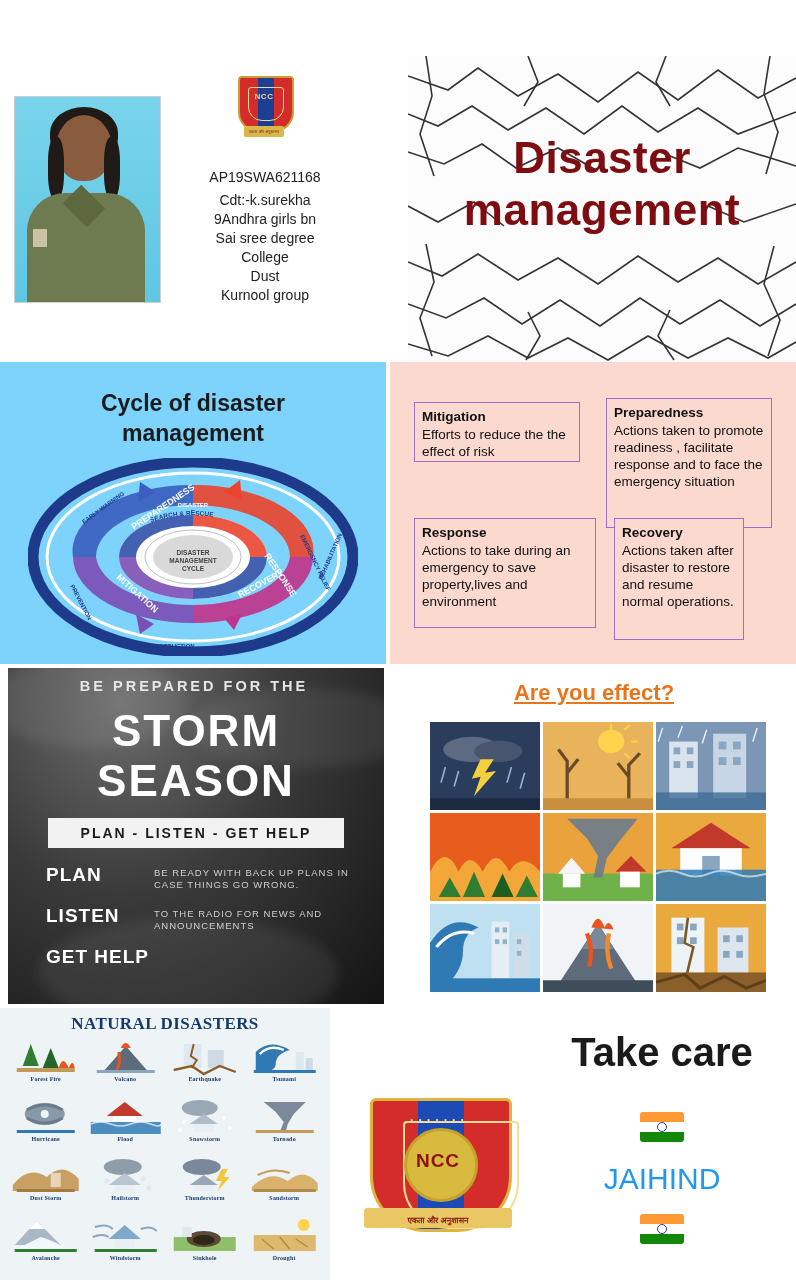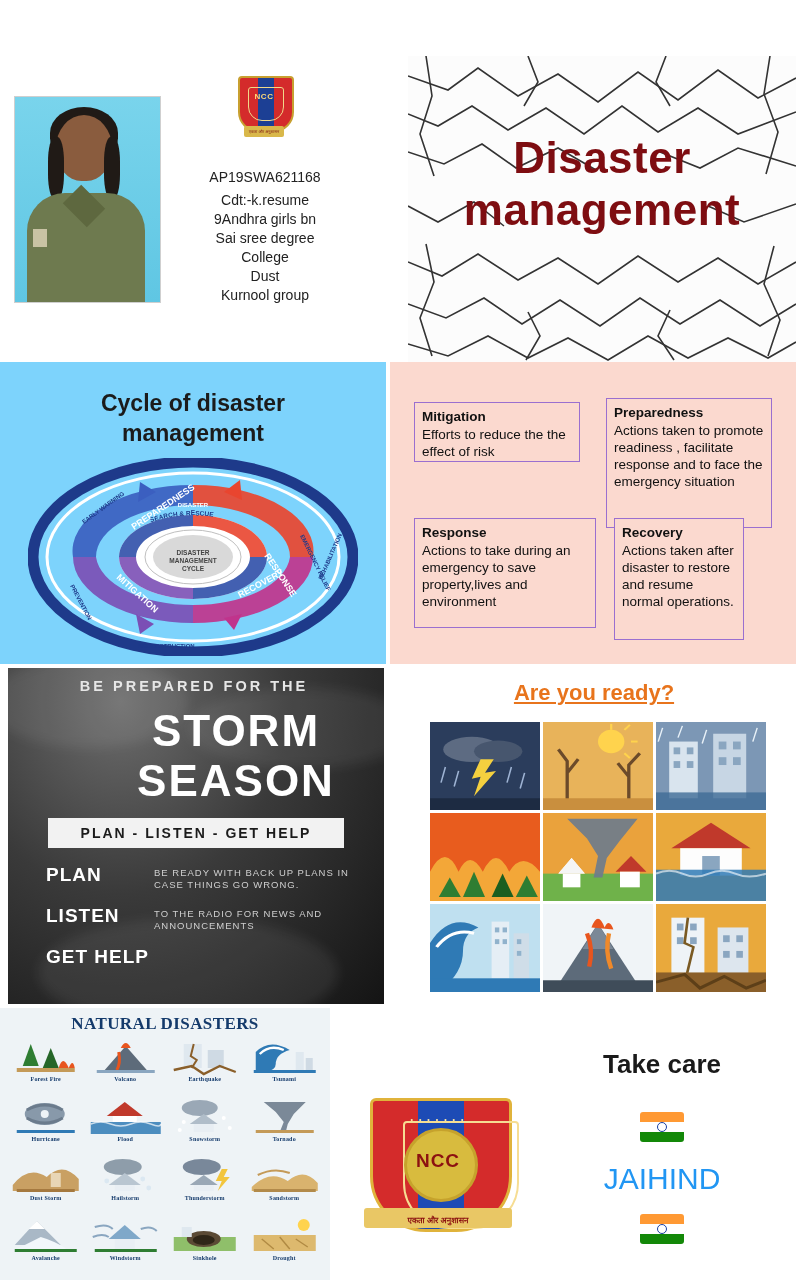--- a/index.html
+++ b/index.html
@@ -106,21 +106,21 @@
   .r3-left{position:absolute;left:8px;top:668px;width:376px;height:336px;background:#2a2a2a;overflow:hidden;}
   .storm-bg{position:absolute;inset:0;background:
       radial-gradient(ellipse at 30% 10%, #6d6d6d 0%, #3a3a3a 45%, #141414 100%);}
   .storm-bg .cloud{position:absolute;border-radius:50%;background:rgba(255,255,255,.07);filter:blur(6px);}
   .be-prepared{
     position:absolute;left:0;top:10px;width:372px;text-align:center;color:#e6e6e6;
     font-size:14.5px;letter-spacing:3px;font-weight:bold;
   }
   .storm{
     position:absolute;left:0;top:38px;width:376px;text-align:center;color:#fff;
-    font-size:44px;line-height:50px;font-weight:bold;letter-spacing:2px;padding-left:40px;
+    font-size:44px;line-height:50px;font-weight:bold;letter-spacing:2px;
   }
   .plan-bar{
     position:absolute;left:40px;top:150px;width:296px;height:30px;background:#f2f2f2;
     display:flex;align-items:center;justify-content:center;
     color:#1b1b1b;font-size:14px;font-weight:bold;letter-spacing:2px;
   }
   .steps{position:absolute;left:38px;top:196px;width:330px;color:#fff;}
   .step{display:flex;margin-bottom:14px;}
   .step .k{width:108px;font-size:19px;font-weight:bold;letter-spacing:1px;line-height:21px;}
   .step .v{flex:1;font-size:9.5px;line-height:12px;letter-spacing:1px;color:#cfcfcf;padding-top:3px;}
@@ -174,21 +174,21 @@
   .ncc-big .motto{
     position:absolute;left:18px;top:126px;width:136px;text-align:center;color:#8c1111;font-size:8px;font-weight:bold;
   }
   .ncc-big .scroll{
     position:absolute;left:12px;top:120px;width:148px;height:20px;background:#e9c765;border-radius:3px;
   }
 
   .r4-right{position:absolute;left:528px;top:1008px;width:268px;height:272px;background:#fff;}
   .takecare{
     position:absolute;left:0;top:22px;width:268px;text-align:center;
-    font-size:26px;font-weight:bold;color:#1a1a1a;margin-top:19px;
+    font-size:40px;font-weight:bold;color:#1a1a1a;
   }
   .jaihind{
     position:absolute;left:0;top:154px;width:268px;text-align:center;
     font-size:30px;color:#2196f3;font-weight:normal;
   }
   .flag{position:absolute;width:44px;height:30px;border-radius:3px;overflow:hidden;}
   .flag .s{height:33.33%;}
   .flag .s1{background:#ff9933;}
   .flag .s2{background:#ffffff;position:relative;}
   .flag .s3{background:#138808;}
@@ -221,21 +221,21 @@
         <div class="inner"></div>
       </div>
       <div class="ncc">NCC</div>
       <div class="ribbon">
         <span>एकता और अनुशासन</span>
       </div>
     </div>
 
     <div class="idblock">
       <div class="first">AP19SWA621168</div>
-      <div>Cdt:-k.resume</div>
+      <div>Cdt:-k.surekha</div>
       <div>9Andhra girls bn</div>
       <div>Sai sree degree</div>
       <div>College</div>
       <div>Dust</div>
       <div>Kurnool group</div>
     </div>
   </div>
 
   <div class="r1-right">
     <div class="cracks">
@@ -363,21 +363,21 @@
         <div class="k">LISTEN</div>
         <div class="v">TO THE RADIO FOR NEWS AND ANNOUNCEMENTS</div>
       </div>
       <div class="step">
         <div class="k">GET HELP</div>
       </div>
     </div>
   </div>
 
   <div class="r3-right">
-    <div class="ready">Are you ready?</div>
+    <div class="ready">Are you effect?</div>
     <div class="grid9">
 
       <div class="cellimg">
         <svg width="100%" height="100%" viewBox="0 0 100 90" preserveAspectRatio="none">
           <rect width="100" height="90" fill="#2b3d5c"></rect>
           <ellipse cx="38" cy="28" rx="26" ry="13" fill="#5d6b82"></ellipse>
           <ellipse cx="62" cy="30" rx="22" ry="11" fill="#47566e"></ellipse>
           <polygon points="46,38 38,58 46,56 40,76 60,50 50,52 58,38" fill="#f4d03f"></polygon>
           <g stroke="#9fb4d4" stroke-width="1.4">
             <line x1="14" y1="46" x2="10" y2="62"></line>

